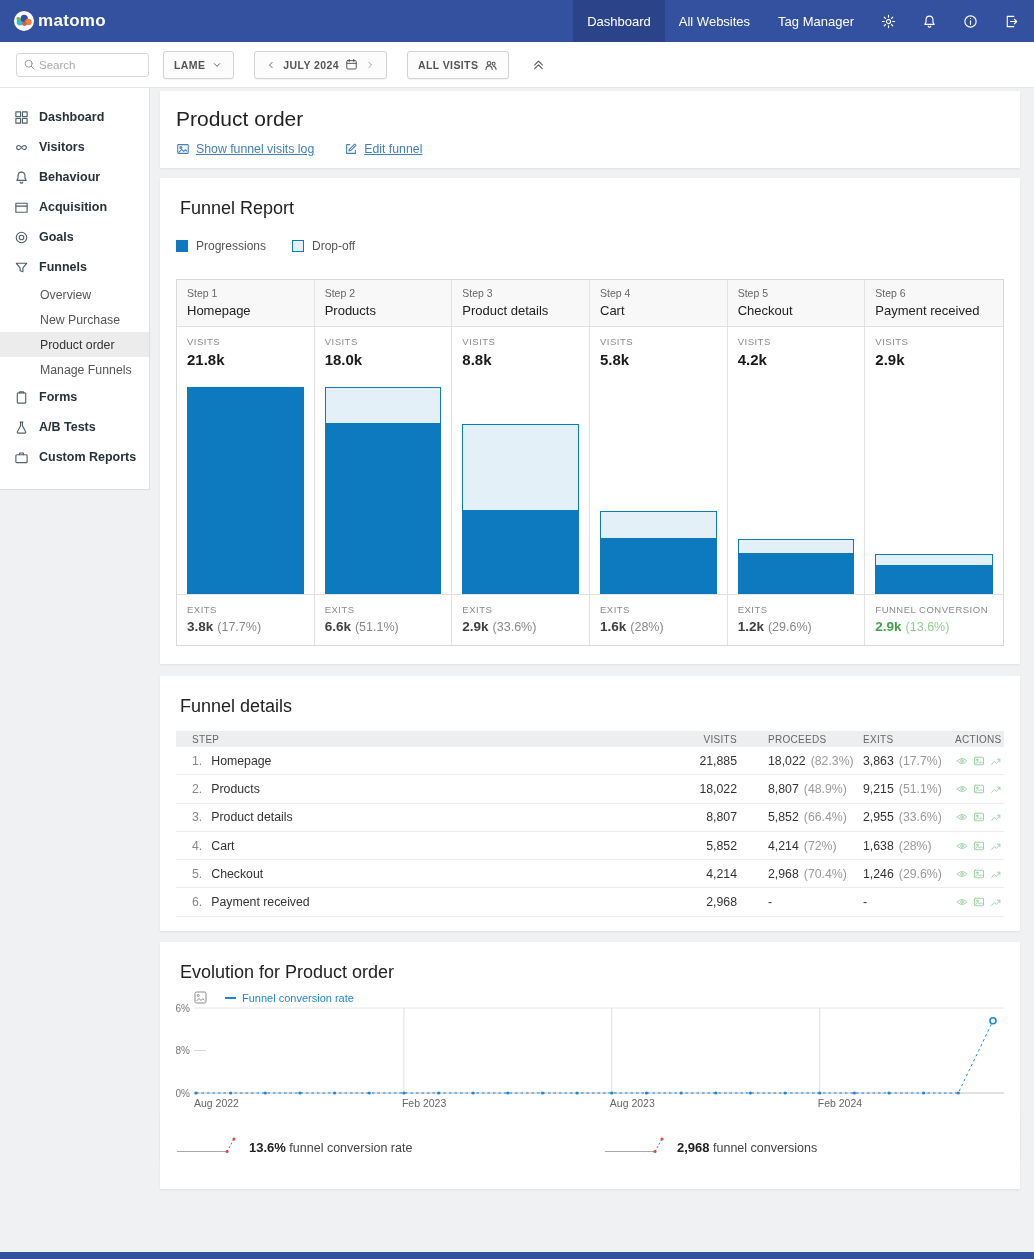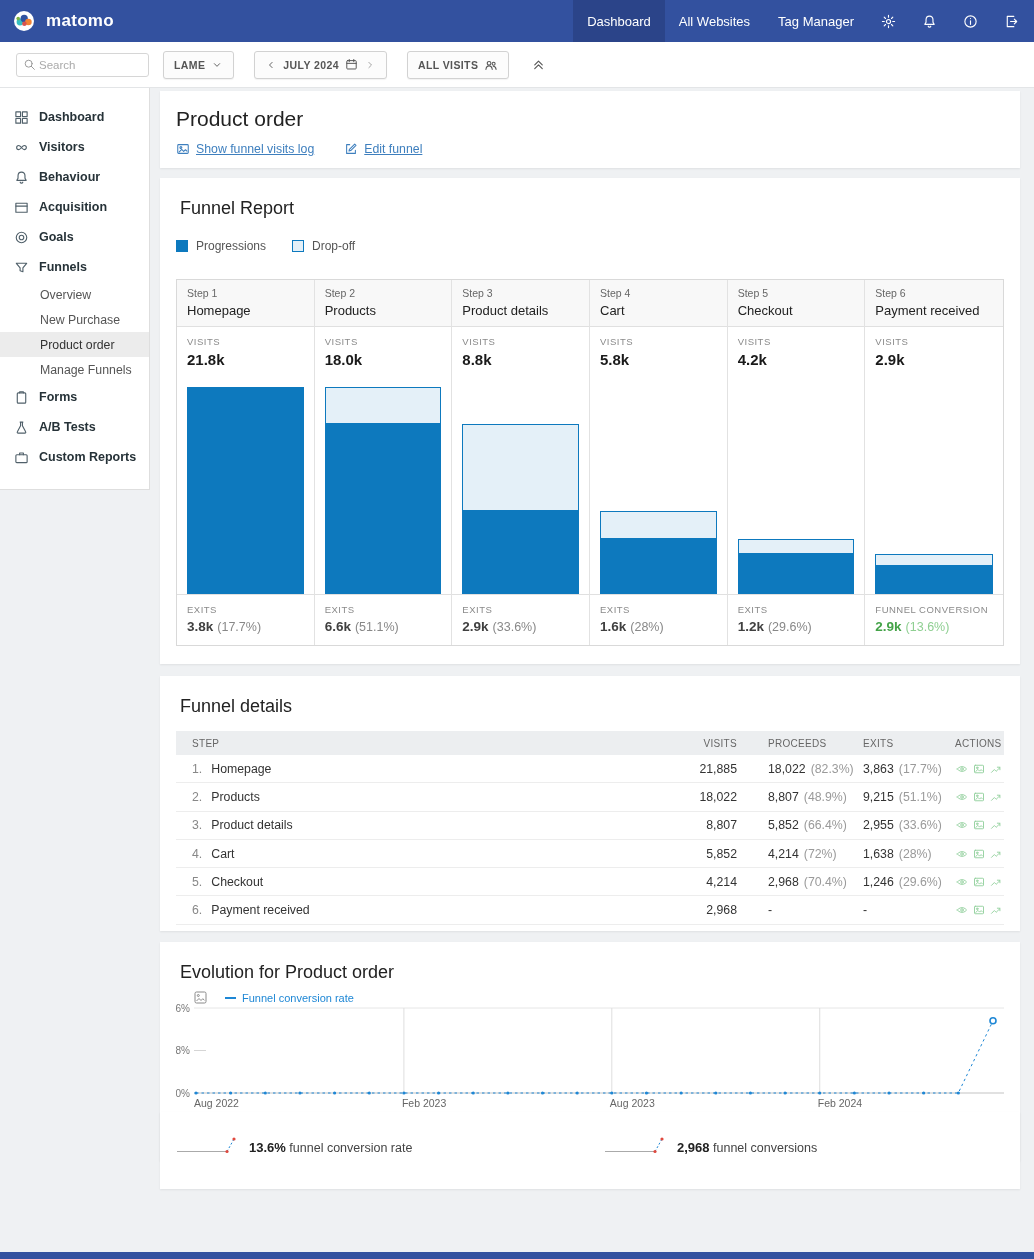--- a/index.html
+++ b/index.html
@@ -6,21 +6,21 @@
   body{
     width:1034px;height:1259px;position:relative;overflow:hidden;
     background:#eff1f3;
     font-family:"Liberation Sans","DejaVu Sans",sans-serif;
     font-size:13px;color:#333;
   }
   .ic{display:inline-flex;align-items:center;justify-content:center;line-height:0;}
 
   
   .topnav{position:absolute;top:0;left:0;right:0;height:42px;background:#33519f;display:flex;align-items:stretch;z-index:5;}
-  .brand{display:flex;align-items:center;gap:8px;padding-left:12px;}
+  .brand{display:flex;align-items:center;gap:0;padding-left:12px;}
   .brand-text{color:#fff;font-size:17px;font-weight:bold;letter-spacing:.3px;}
   .nav-right{margin-left:auto;display:flex;align-items:stretch;}
   .nav-item{display:flex;align-items:center;padding:0 14px;color:#fff;font-size:13px;cursor:pointer;}
   .nav-item.active{background:#2b4489;}
   .nav-iconbtn{display:flex;align-items:center;justify-content:center;padding:0 13px;color:#fff;cursor:pointer;}
 
   
   .toolbar{position:absolute;top:42px;left:0;right:0;height:46px;background:#fff;border-bottom:1px solid #e3e5e7;display:flex;align-items:center;padding-left:16px;box-sizing:border-box;z-index:4;}
   .search-box{width:133px;height:24px;border:1px solid #d6d6d6;border-radius:3px;display:flex;align-items:center;gap:1px;padding:0 6px;color:#999;background:#fff;box-sizing:border-box;}
   .search-box input{border:none;outline:none;width:100%;font-size:11.5px;font-family:inherit;color:#555;background:transparent;}
@@ -73,21 +73,21 @@
   .bar-light{position:absolute;left:10px;right:10px;background:#e4f0f8;border:1px solid #0d79be;box-sizing:border-box;}
   .fexit{border-top:1px solid #e0e0e0;padding:9px 10px;height:51px;box-sizing:border-box;white-space:nowrap;overflow:hidden;}
   .fexit .val{font-size:13.5px;font-weight:bold;color:#404040;}
   .fexit .pct{font-size:12.5px;color:#888;margin-left:4px;}
   .fexit.conv .val{color:#44a348;}
   .fexit.conv .pct{color:#8fcf92;}
 
   
   .dtable{margin-top:14px;}
   .drow{display:grid;grid-template-columns:1fr 171px 126px 92px 49px;align-items:center;}
-  .dhead{background:#eceef0;height:24px;font-size:10px;color:#666;letter-spacing:.3px;}
+  .dhead{background:#eceef0;height:16px;font-size:10px;color:#666;letter-spacing:.3px;}
   .dbody .drow{height:27.3px;border-bottom:1px solid #ededed;font-size:12.3px;color:#333;}
   .c-step{padding-left:16px;display:flex;align-items:center;gap:9px;}
   .c-step .num{color:#888;}
   .c-visits{text-align:right;}
   .c-proceeds{padding-left:31px;}
   .c-pct{color:#9a9a9a;margin-left:5px;}
   .c-actions{display:flex;justify-content:flex-end;gap:5px;color:#90cf9b;padding-right:2px;}
   .c-actions .ic{cursor:pointer;}
 
   

